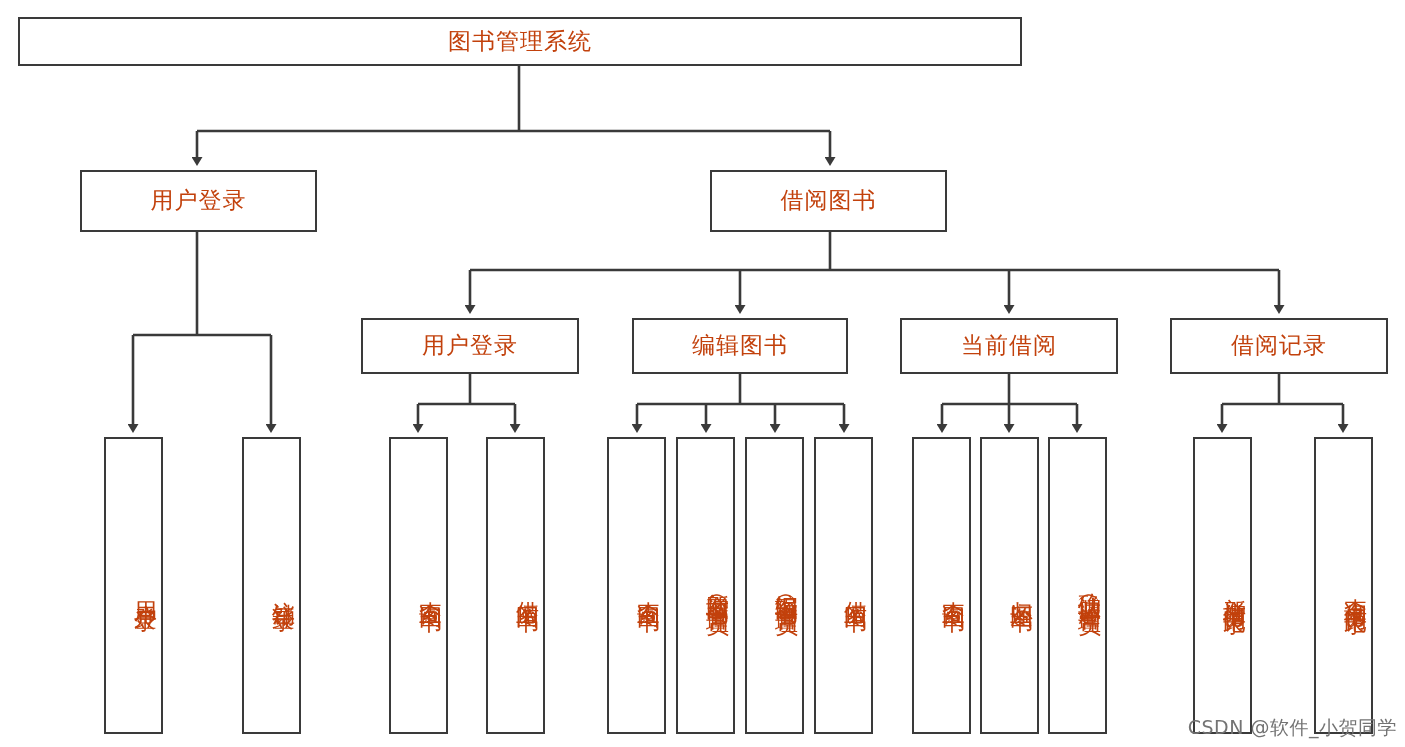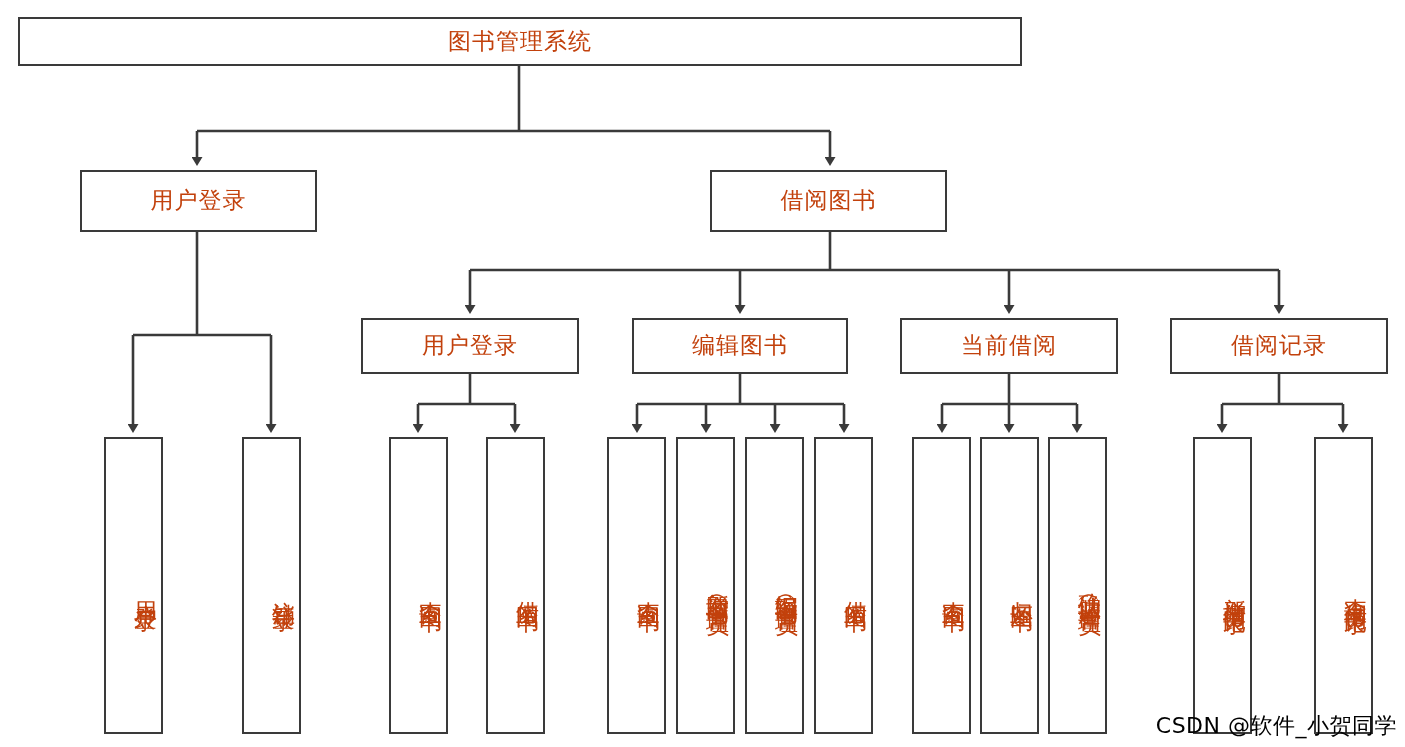--- a/index.html
+++ b/index.html
@@ -53,22 +53,22 @@
   .node.vert > .lbl {
     writing-mode: vertical-rl;
     text-orientation: upright;
     display: block;
     text-align: center;
   }
   .watermark {
     position: absolute;
     right: 8px;
     bottom: 6px;
-    font-size: 22px;
-    color: #000000;
+    font-size: 19px;
+    color: #737373;
     letter-spacing: 0.5px;
     white-space: nowrap;
   }
 </style>
 </head>
 <body>
 
 <div id="canvas">
 
   <svg class="connectors" viewBox="0 0 1405 747" xmlns="http://www.w3.org/2000/svg">

